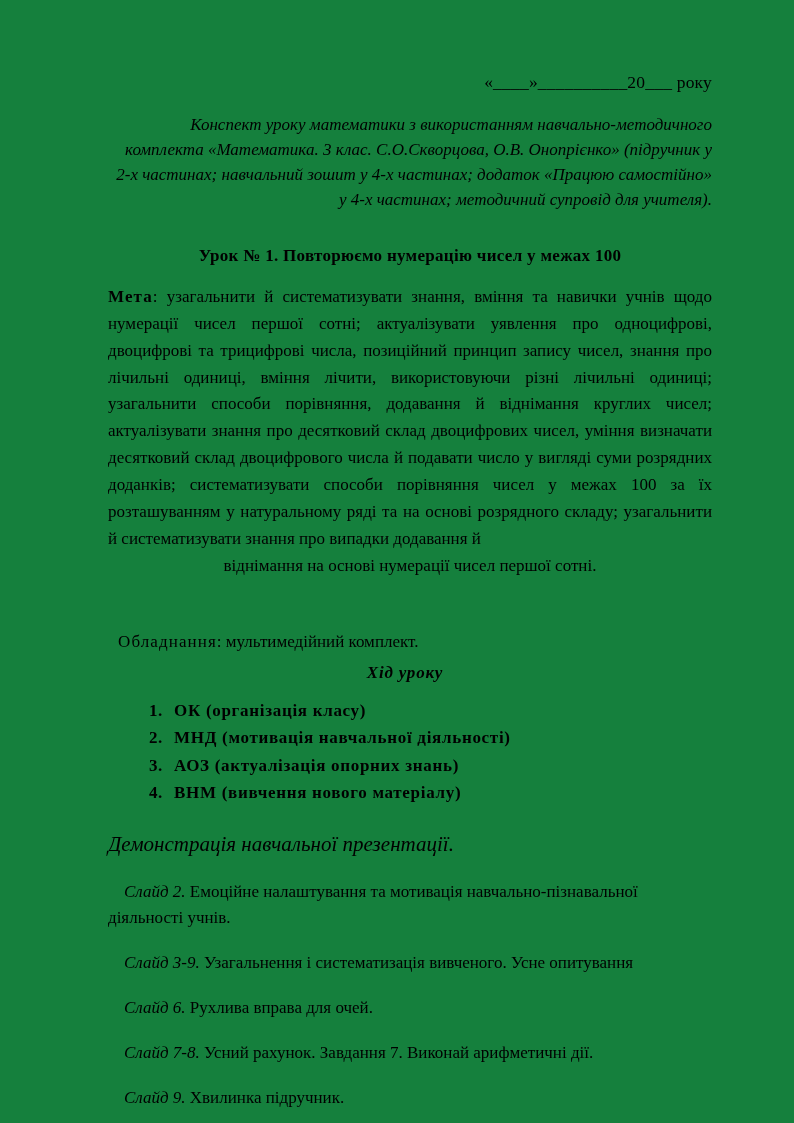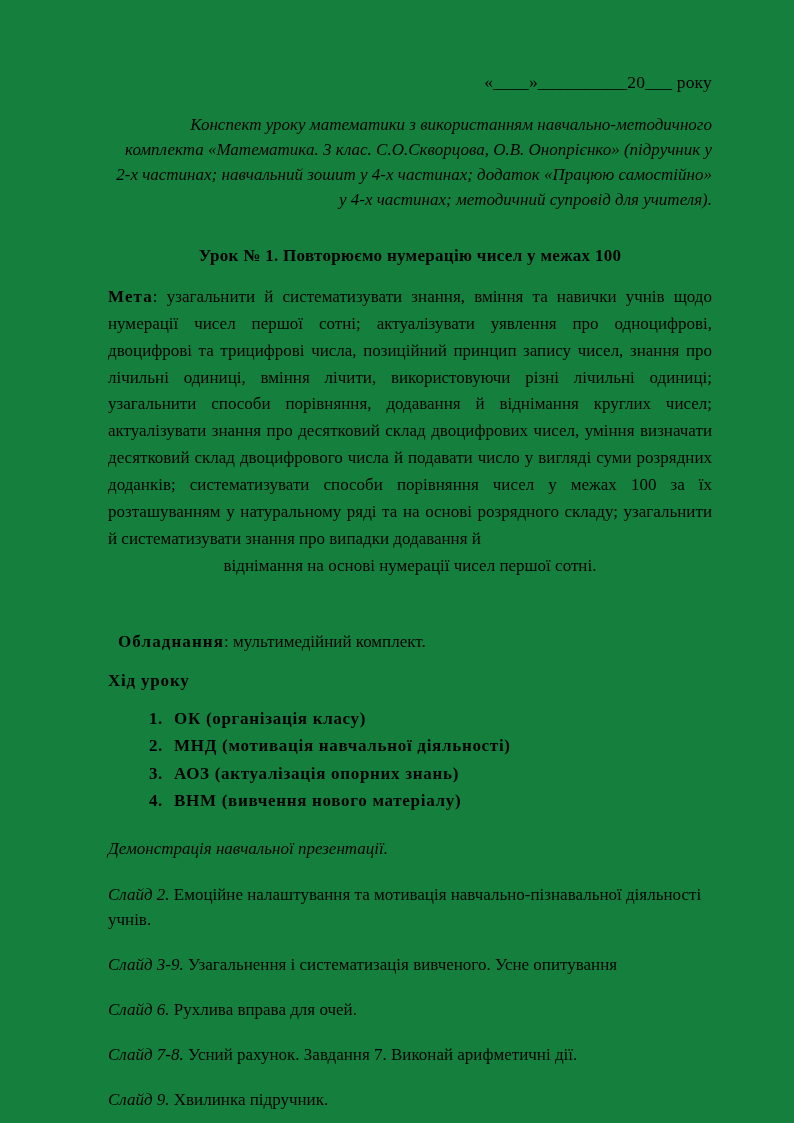--- a/index.html
+++ b/index.html
@@ -76,63 +76,65 @@
     text-indent: 0;
   }
 
   
   .equipment {
     margin: 50px 0 0 10px;
     font-size: 17px;
     line-height: 1.5;
   }
   .equipment .lbl {
-    font-weight: bold;
+    font-weight: normal;
     letter-spacing: 1.1px;
   }
 
   
   .course-heading {
-    margin: 16px 0 0 0;
+    margin: 8px 0 0 0;
     font-weight: bold;
     font-size: 17px;
-    text-align: left;
+    text-align: center;
     letter-spacing: 0.8px;
     padding-right: 10px;
+    font-style: italic;
   }
 
   
   ol.stages {
     margin: 14px 0 0 0;
     padding-left: 60px;
     font-weight: bold;
     font-size: 17px;
     line-height: 1.62;
     letter-spacing: 0.7px;
   }
   ol.stages li {
     padding-left: 6px;
   }
 
   
   .demo {
     margin: 22px 0 0 0;
     font-style: italic;
-    font-size: 17px;
+    font-size: 21px;
     line-height: 1.45;
   }
 
   
   .slide {
     margin: 20px 0 0 0;
     font-size: 17px;
     line-height: 1.48;
   }
   .slide .sl {
     font-style: italic;
+    margin-left: 16px;
   }
 </style>
 </head>
 <body>
 
 <div class="page">
   <div class="content">
 
     <p class="date-line">«____»__________20___ року</p>
 

